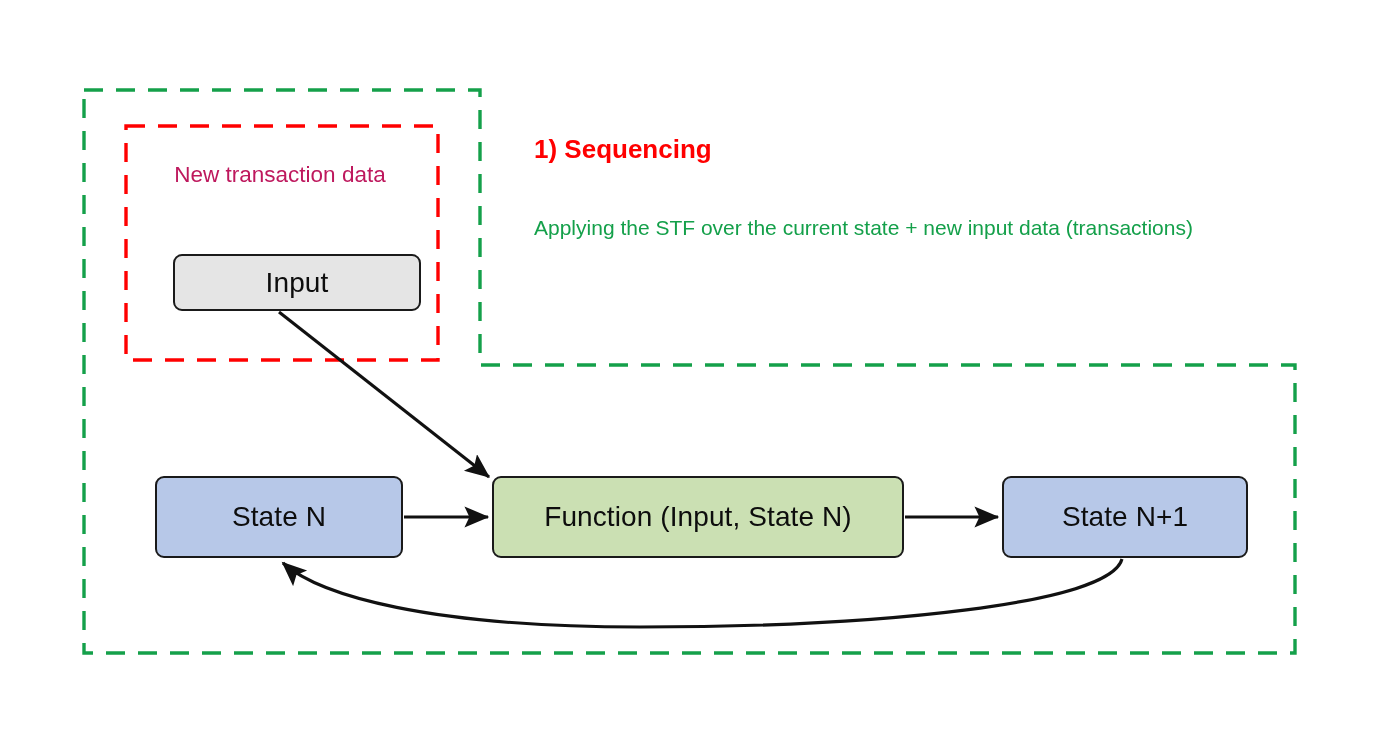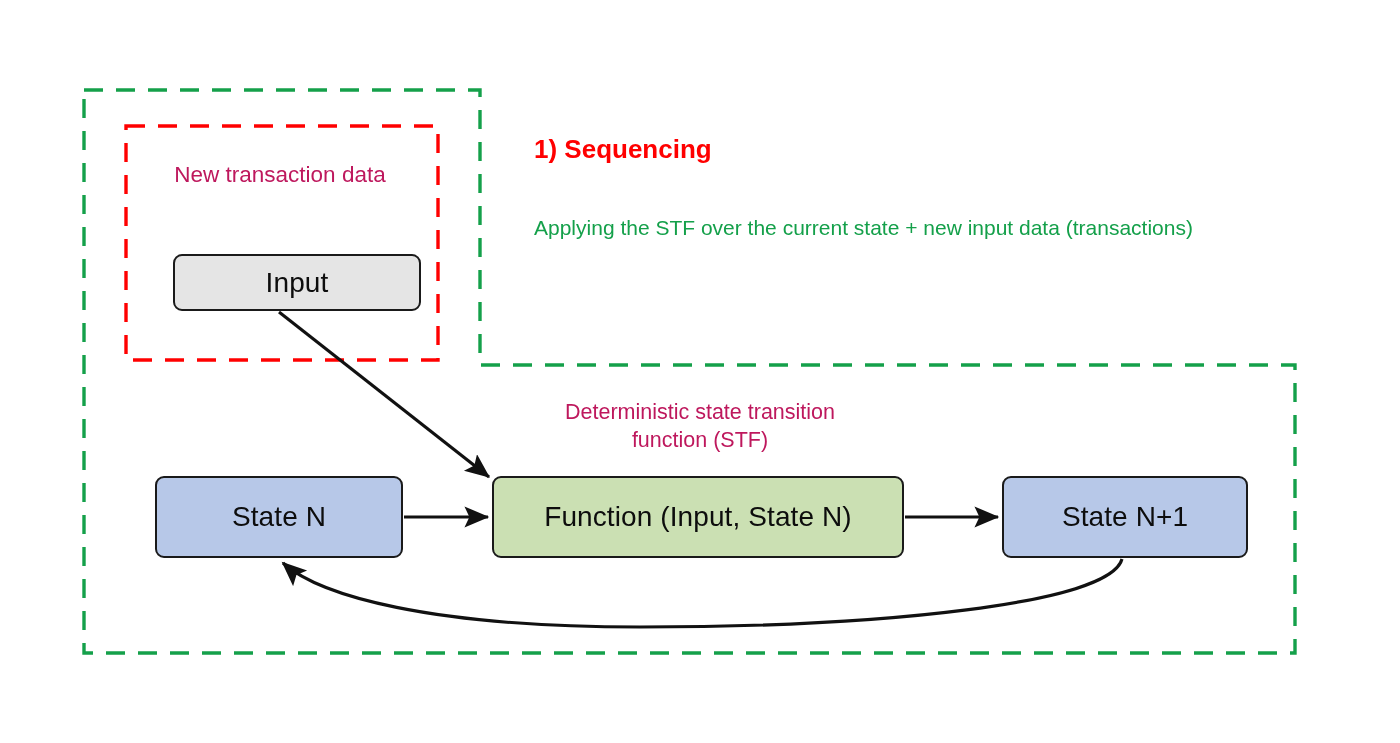--- a/index.html
+++ b/index.html
@@ -160,24 +160,20 @@
   </div>
 
   <div class="node" id="node-state-n1">
     <span>State N+1</span>
   </div>
 
   <div class="free-text" id="label-new-tx">
     <div>New transaction data</div>
   </div>
 
-  <div class="free-text" id="label-stf">
-    <div>Deterministic state transition</div>
-    <div>function (STF)</div>
-  </div>
 
   <div id="legend">
     <div class="legend-block">
       <div class="legend-title seq">1) Sequencing</div>
     </div>
     <div class="legend-block">
       <div class="legend-desc exe">Applying the STF over the current state + new input data (transactions)</div>
     </div>
   </div>
 

